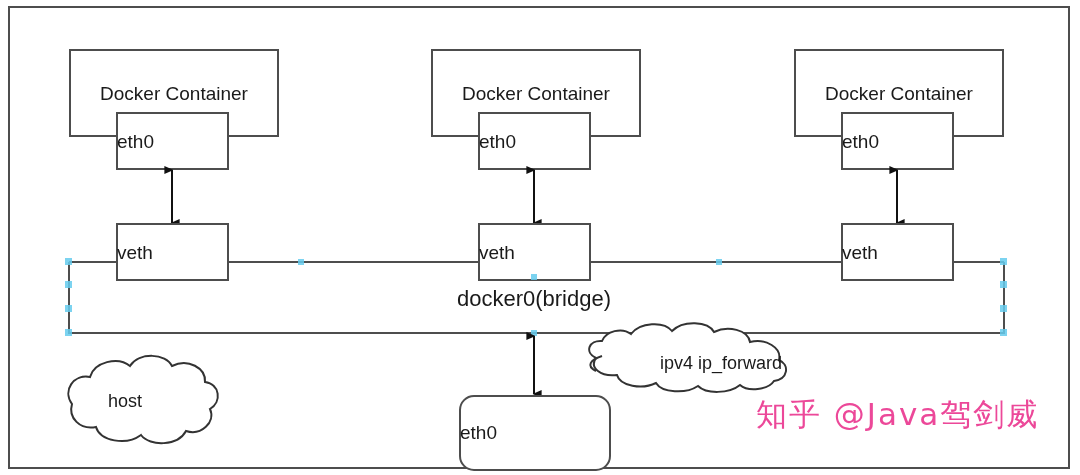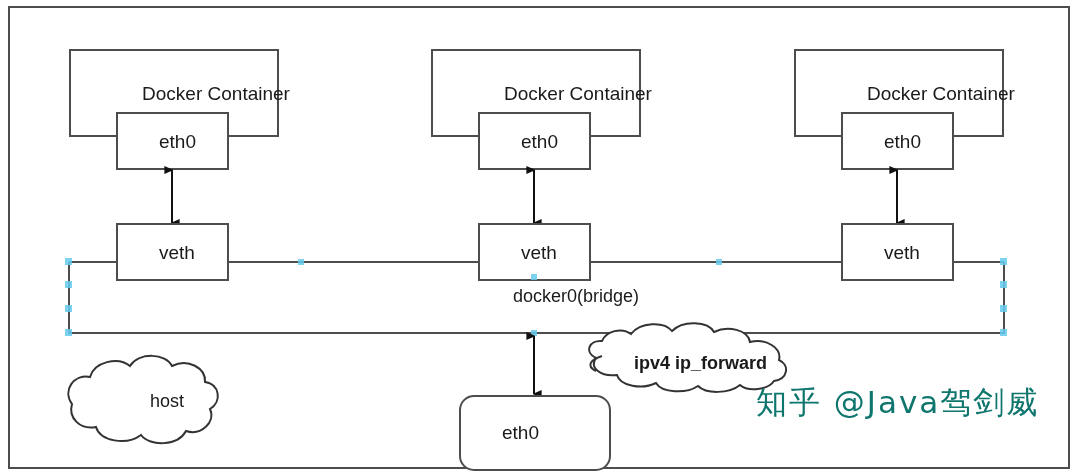--- a/index.html
+++ b/index.html
@@ -19,50 +19,48 @@
     left: 0; top: 0;
     width: 1080px;
     height: 475px;
   }
   .lbl {
     position: absolute;
     color: #1a1a1a;
     white-space: nowrap;
     pointer-events: none;
     font-family: "Liberation Sans", sans-serif;
-    padding-left: 42px;
   }
   .box-label {
     font-size: 19px;
     text-align: left;
   }
   .container-label {
     font-size: 19px;
     text-align: center;
   }
   .bridge-label {
-    font-size: 18px;
+    font-size: 22px;
     text-align: center;
   }
   .host-label {
     font-size: 18px;
     text-align: center;
   }
   .ipf-label {
     font-size: 18px;
-    text-align: left;
-    font-weight: bold;
+    text-align: right;
   }
   .watermark {
     position: absolute;
     left: 756px;
-    top: 376px;
+    top: 388px;
     width: 310px;
     height: 52px;
-    color: #0f766e;
+    color: #ec4899;
     font-size: 31px;
     letter-spacing: 2px;
     line-height: 52px;
     white-space: nowrap;
     font-family: "DejaVu Sans", sans-serif;
     pointer-events: none;
   }
 </style>
 </head>
 <body>

